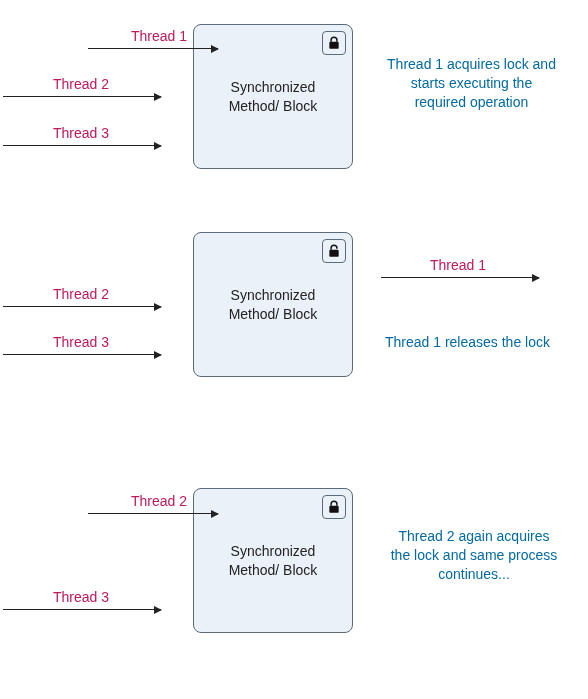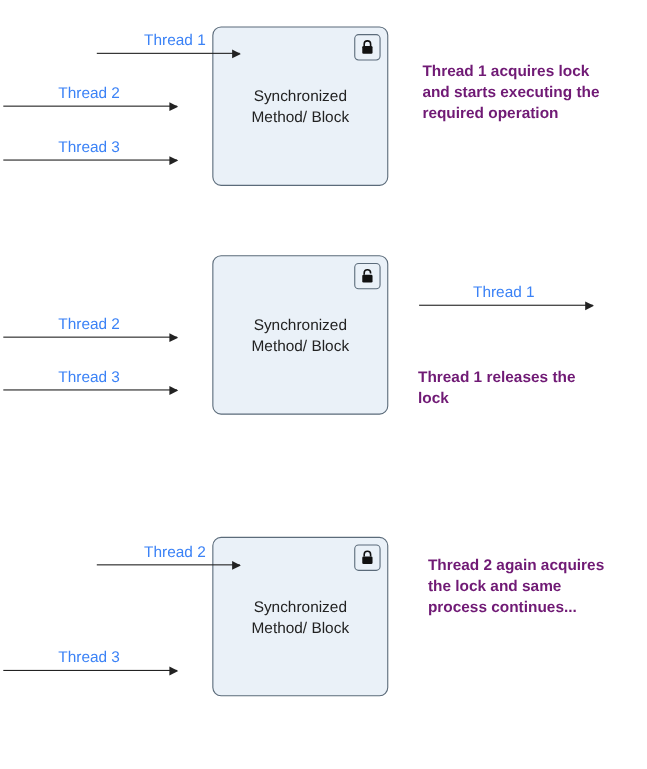--- a/index.html
+++ b/index.html
@@ -59,29 +59,29 @@
     top: -4px;
     width: 0;
     height: 0;
     border-left: 8px solid #222;
     border-top: 4px solid transparent;
     border-bottom: 4px solid transparent;
   }
   .arrow-label {
     position: absolute;
     font-size: 14px;
-    color: #3b82f6;
+    color: #be185d;
     white-space: nowrap;
   }
   .desc {
     position: absolute;
     font-size: 14px;
-    color: #701a75;
+    color: #0369a1;
+    text-align: center;
     line-height: 1.35;
-    font-weight: bold;
   }
 </style>
 </head>
 <body>
 
 <div class="stage">
 
   <div class="sync-block" style="left:193px; top:24px;">
     <span class="lock-badge">
       <svg width="14" height="14" viewBox="0 0 24 24">
@@ -133,15 +133,15 @@
     </span>
     <span>Synchronized Method/ Block</span>
   </div>
 
   <div class="arrow-line" style="left:88px; top:513px; width:130px;"></div>
   <div class="arrow-label" style="left:131px; top:493px;">Thread 2</div>
 
   <div class="arrow-line" style="left:3px; top:609px; width:158px;"></div>
   <div class="arrow-label" style="left:53px; top:589px;">Thread 3</div>
 
-  <div class="desc" style="left:389px; top:504px; width:170px;">Thread 2 again acquires the lock and same process continues...</div>
+  <div class="desc" style="left:389px; top:527px; width:170px;">Thread 2 again acquires the lock and same process continues...</div>
 
 </div>
 
 </body></html>

